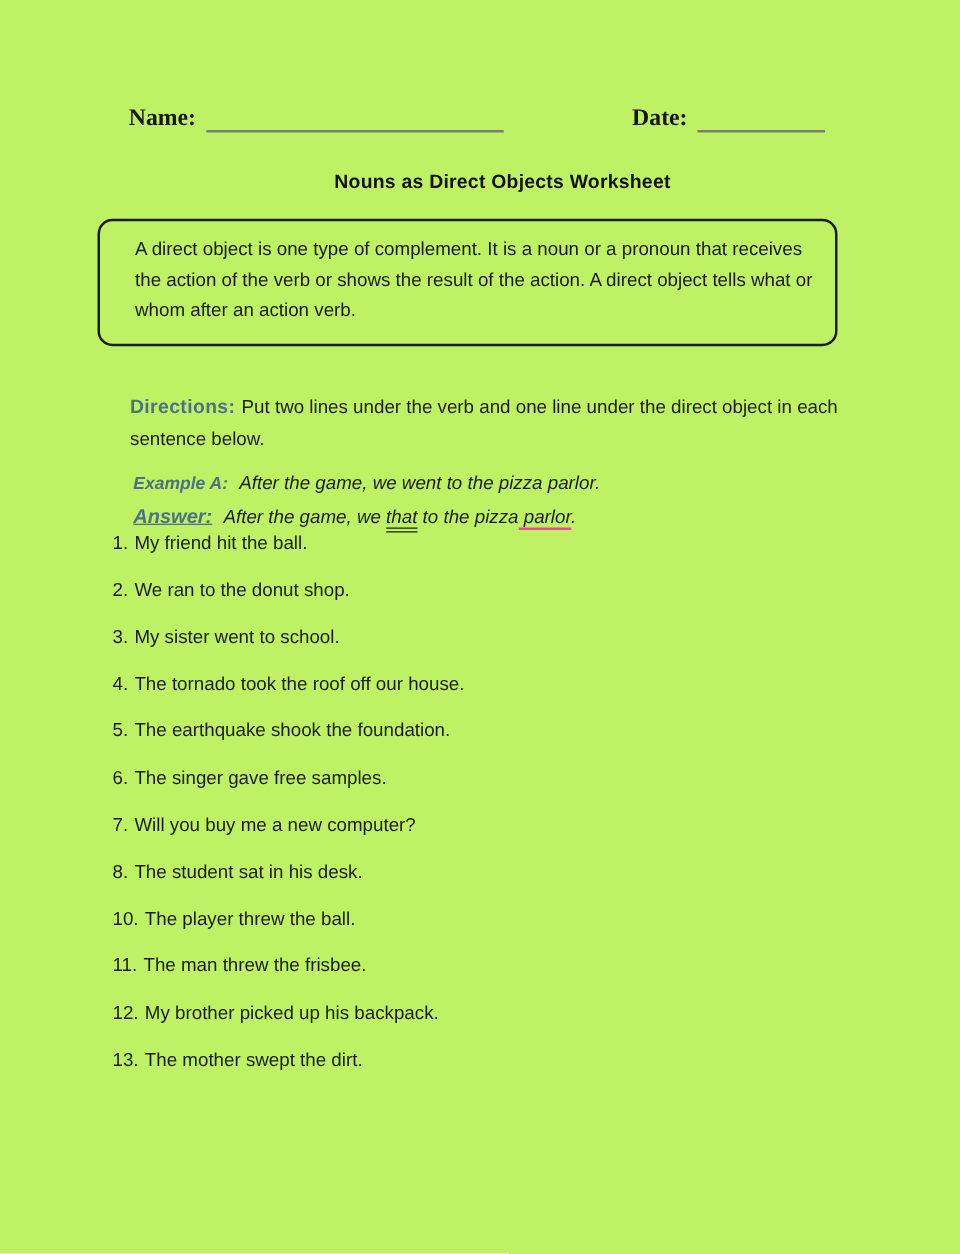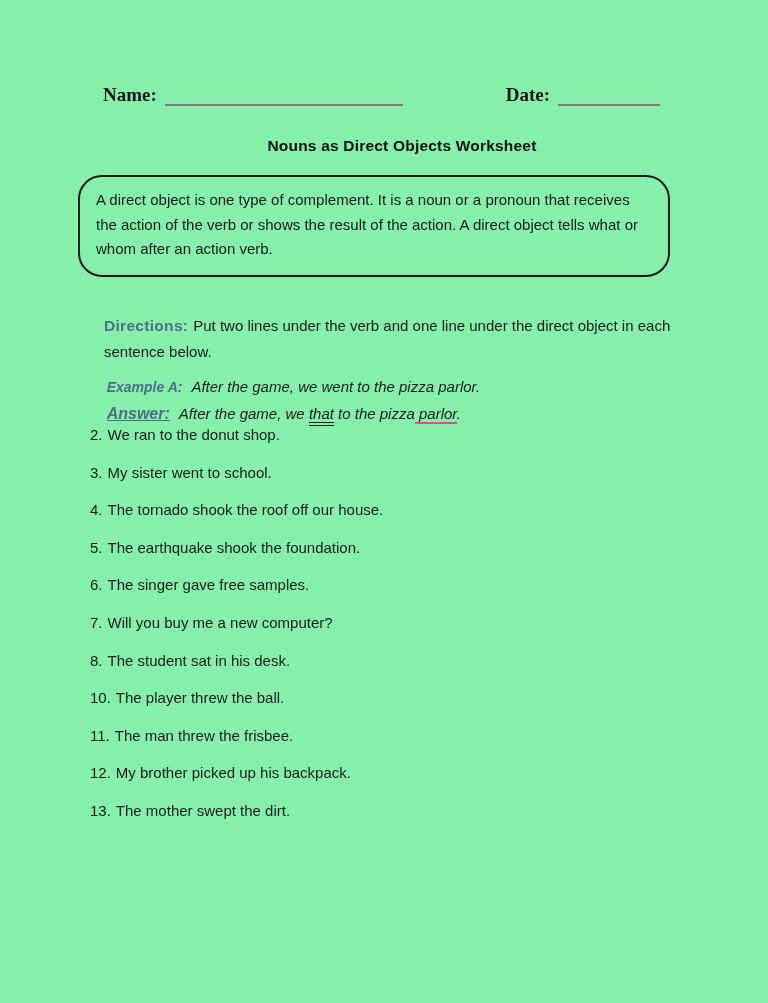--- a/index.html
+++ b/index.html
@@ -6,21 +6,21 @@
     --accent: #4d7186;
     --text: #1d1d1d;
     --line: #7d7d7d;
   }
   * { box-sizing: border-box; }
   html, body { margin: 0; padding: 0; background: #ffffff; }
   .page {
     position: relative;
     width: 768px;
     height: 1003px;
-    background: #86efac;
+    background: #bef264;
     font-family: "Liberation Sans", sans-serif;
     color: var(--text);
     overflow: hidden;
   }
   
   .header-row {
     position: absolute;
     top: 84px;
     left: 103px;
     width: 557px;
@@ -56,22 +56,22 @@
     padding-left: 36px;
   }
 
   
   .def-box {
     position: absolute;
     top: 175px;
     left: 78px;
     width: 592px;
     border: 2px solid #1c1c1c;
-    border-radius: 24px;
-    padding: 11px 16px 13px 16px;
+    border-radius: 12px;
+    padding: 11px 16px 13px 28px;
   }
   .def-box p {
     margin: 0;
     font-size: 15px;
     line-height: 24.5px;
     color: #1a1a1a;
   }
 
   
   .directions {
@@ -159,23 +159,24 @@
 
   <p class="example-line">
     <span class="ex-label">Example A:</span><span>After the game, we went to the pizza parlor.</span>
   </p>
 
   <p class="answer-line">
     <span class="ans-label">Answer:</span><span id="answer-segments"><span class="seg-none">After the game, we </span><span class="seg-double">that</span><span class="seg-none"> to the pizza</span><span class="seg-single"> parlor</span><span class="seg-none">.</span></span>
   </p>
 
   <ol class="sentences" id="sentence-list">
+      <li class="sentence-item"><span class="sentence-number">1.</span><span>My friend hit the ball.</span></li>
       <li class="sentence-item"><span class="sentence-number">2.</span><span>We ran to the donut shop.</span></li>
       <li class="sentence-item"><span class="sentence-number">3.</span><span>My sister went to school.</span></li>
-      <li class="sentence-item"><span class="sentence-number">4.</span><span>The tornado shook the roof off our house.</span></li>
+      <li class="sentence-item"><span class="sentence-number">4.</span><span>The tornado took the roof off our house.</span></li>
       <li class="sentence-item"><span class="sentence-number">5.</span><span>The earthquake shook the foundation.</span></li>
       <li class="sentence-item"><span class="sentence-number">6.</span><span>The singer gave free samples.</span></li>
       <li class="sentence-item"><span class="sentence-number">7.</span><span>Will you buy me a new computer?</span></li>
       <li class="sentence-item"><span class="sentence-number">8.</span><span>The student sat in his desk.</span></li>
       <li class="sentence-item"><span class="sentence-number">10.</span><span>The player threw the ball.</span></li>
       <li class="sentence-item"><span class="sentence-number">11.</span><span>The man threw the frisbee.</span></li>
       <li class="sentence-item"><span class="sentence-number">12.</span><span>My brother picked up his backpack.</span></li>
       <li class="sentence-item"><span class="sentence-number">13.</span><span>The mother swept the dirt.</span></li>
     </ol>
 

